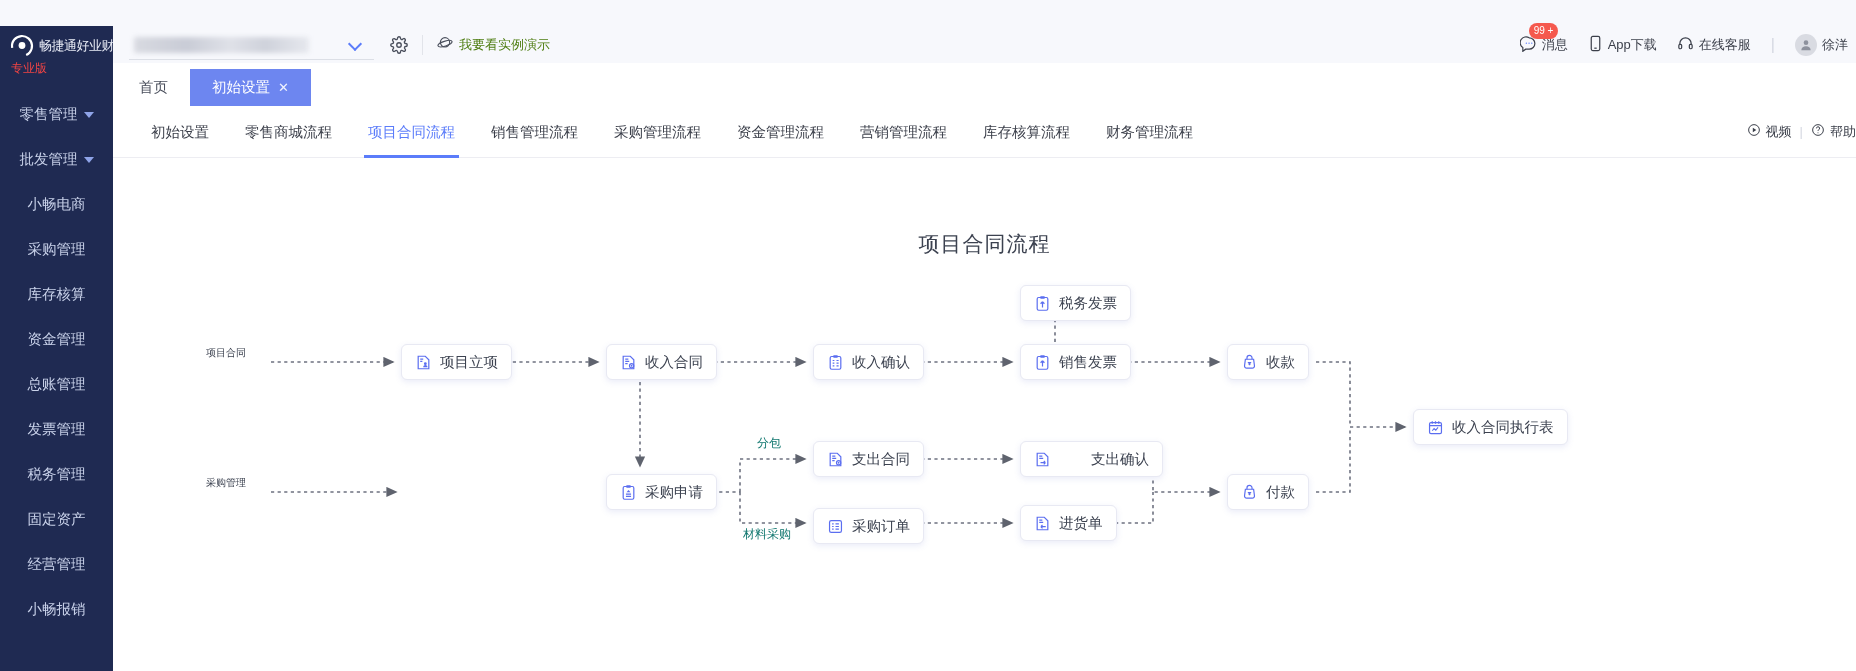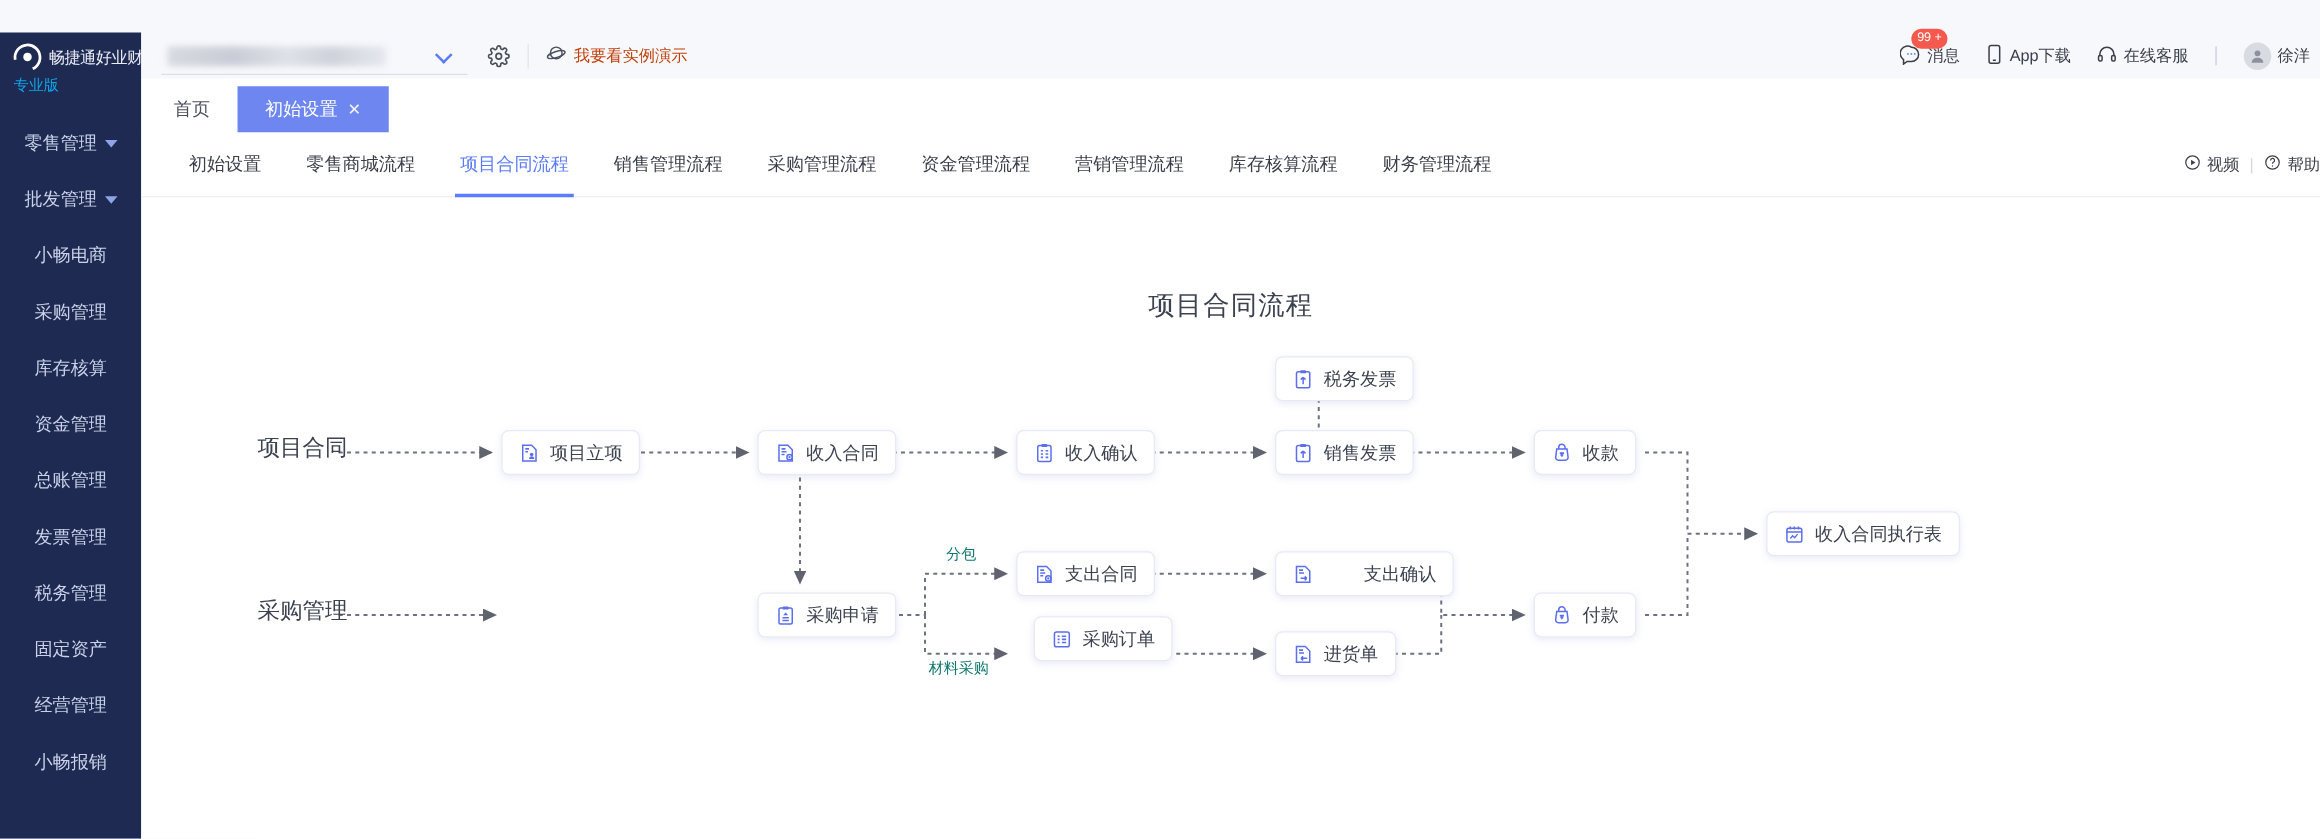--- a/index.html
+++ b/index.html
@@ -18,21 +18,21 @@
   }
   .logo-wrap {
     height:62px; padding:8px 0 0 10px; position:relative;
   }
   .logo-row { display:flex; align-items:center; gap:5px; }
   .logo-mark {
     width:24px; height:24px; flex:0 0 24px;
     display:flex; align-items:center; justify-content:center;
   }
   .logo-text { color:#e9ecf6; font-size:13px; letter-spacing:-0.5px; white-space:nowrap; }
-  .logo-sub { color:#0ea5e9; font-size:12px; margin-left:1px; margin-top:2px; }
+  .logo-sub { color:#ef4444; font-size:12px; margin-left:1px; margin-top:2px; }
 
   .nav { margin-top:4px; }
   .nav-item {
     height:45px; display:flex; align-items:center; justify-content:center;
     color:#c9d2ea; font-size:14.5px; gap:6px; cursor:pointer;
     position:relative;
   }
   .caret {
     width:0; height:0; border-left:5px solid transparent; border-right:5px solid transparent;
     border-top:6px solid #8fa4e8; display:inline-block;
@@ -55,21 +55,21 @@
   .company-underline {
     position:absolute; left:0; bottom:0; width:245px; height:1px; background:#dcdfe6;
   }
   .chev-down {
     position:absolute; right:14px; top:9px;
     width:10px; height:10px; border-right:2px solid #5b7cfa; border-bottom:2px solid #5b7cfa;
     transform:rotate(45deg);
   }
   .gear-btn { margin-left:16px; width:18px; height:18px; cursor:pointer; }
   .divider-v { width:1px; height:20px; background:#e2e4ea; margin:0 14px; }
-  .demo-link { display:flex; align-items:center; gap:6px; color:#c2410c; font-size:13px; cursor:pointer; }
+  .demo-link { display:flex; align-items:center; gap:6px; color:#4d7c0f; font-size:13px; cursor:pointer; }
 
   .top-right { margin-left:auto; display:flex; align-items:center; padding-right:8px; gap:20px; }
   .tr-item { display:flex; align-items:center; gap:5px; font-size:13px; color:#3b3f4a; cursor:pointer; position:relative; }
   .badge {
     position:absolute; left:9px; top:-12px;
     background:#f5594e; color:#fff; font-size:10px; line-height:15px;
     height:16px; padding:0 5px; border-radius:8px; white-space:nowrap;
   }
   .avatar {
     width:22px; height:22px; border-radius:50%; background:#d9dbe2;
@@ -123,21 +123,21 @@
   .node {
     position:absolute; height:36px; background:#ffffff;
     border:1px solid #e8e9f3; border-radius:6px;
     box-shadow:0 2px 6px rgba(93,110,200,.13);
     display:flex; align-items:center; gap:8px; padding:0 13px;
     font-size:14.5px; color:#3c4250; white-space:nowrap; cursor:pointer;
   }
   .node .ni { width:17px; height:17px; flex:0 0 17px; display:block; }
 
   .rowlabel {
-    position:absolute; font-size:18px; color:#3c4250; white-space:nowrap;
+    position:absolute; font-size:10px; color:#3c4250; white-space:nowrap;
   }
   .edgelabel {
     position:absolute; font-size:12px; color:#0f766e; white-space:nowrap;
   }
   svg.wires { position:absolute; left:0; top:0; width:100%; height:100%; pointer-events:none; }
 </style>
 </head>
 <body>
 
 <div class="app">
@@ -467,21 +467,21 @@
       <span class="ni">
         <svg width="17" height="17" viewBox="0 0 24 24" fill="none" stroke="#5b6ef0" stroke-width="1.7">
           <path d="M4.5 3.2h10l5 5v12.6h-15z"></path>
           <path d="M7.4 7.2h4.4M7.4 10.4h5.6"></path>
           <path d="M9.2 16.4h7M16.2 16.4l-2.4-2.2M16.2 16.4l-2.4 2.4"></path>
         </svg>
       </span>
       <span>支出确认</span>
     </div>
 
-    <div class="node" style="left:700px; top:335px;margin-left:14px;">
+    <div class="node" style="left:700px; top:350px;">
       <span class="ni">
         <svg width="17" height="17" viewBox="0 0 24 24" fill="none" stroke="#5b6ef0" stroke-width="1.7">
           <rect x="3.6" y="3.6" width="16.8" height="16.8" rx="2.4"></rect>
           <path d="M7.2 8.4h2.2M7.2 12h2.2M7.2 15.6h2.2M12 8.4h4.8M12 12h4.8M12 15.6h4.8"></path>
         </svg>
       </span>
       <span>采购订单</span>
     </div>
 
     <div class="node" style="left:907px; top:347px;">

